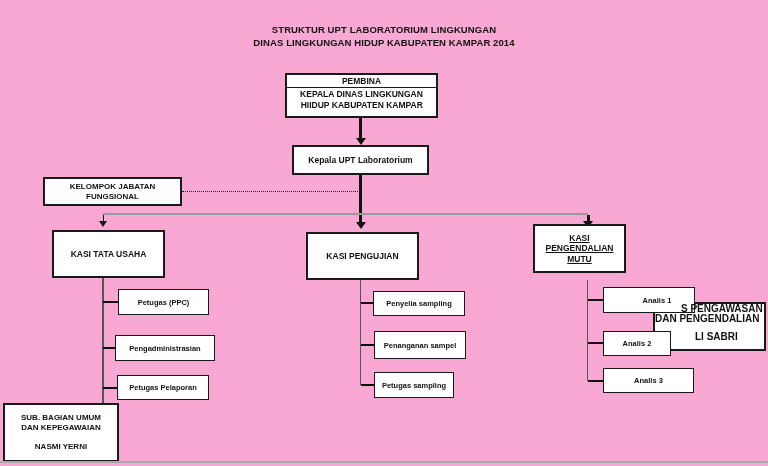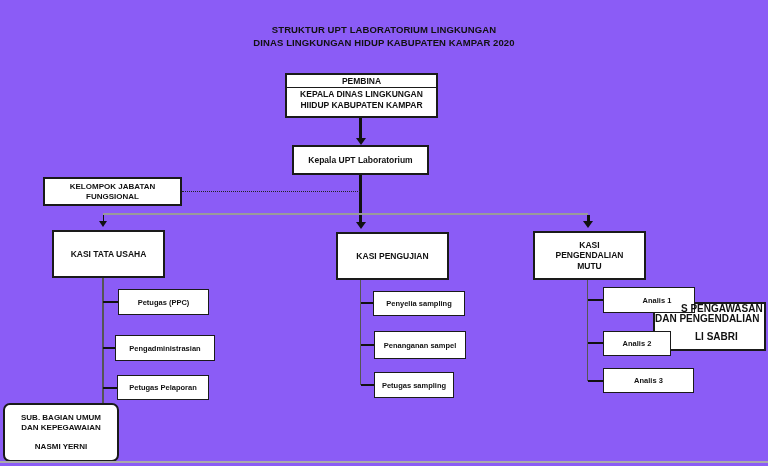--- a/index.html
+++ b/index.html
@@ -1,50 +1,50 @@
 <!DOCTYPE html>
 <html><head>
 <meta charset="utf-8">
 <style>
   html,body{margin:0;padding:0;background:#fff;}
   .canvas{
-    position:relative;width:768px;height:466px;background:#8b5cf6;
+    position:relative;width:768px;height:466px;background:#f9a8d4;
     font-family:"Liberation Sans",sans-serif;color:#111;overflow:hidden;
   }
   .title{
     position:absolute;left:0;top:23px;width:768px;text-align:center;
     font-weight:bold;font-size:9.5px;line-height:13px;letter-spacing:.1px;
   }
   .box{
     position:absolute;background:#fff;border:2px solid #1a1a1a;
     display:flex;flex-direction:column;align-items:center;justify-content:center;
     text-align:center;font-weight:bold;white-space:pre-line;box-sizing:border-box;
   }
   .child{border-width:1.5px;font-size:7.5px;line-height:9px;}
   .kasi{font-size:8.5px;line-height:10.5px;}
   .hdr{width:100%;border-bottom:1.5px solid #1a1a1a;font-size:8.5px;line-height:12px;}
-  .bdy{font-size:8.5px;line-height:11px;padding-top:1px;}
+  .bdy{font-size:8.5px;line-height:11px;padding-top:1px;text-align:right;}
   .vline,.hline,.stub{position:absolute;background:#111;}
   .gray{background:#9a9a9a;}
   .colline{background:#555;}
   .dotted{position:absolute;border-top:1.5px dotted #222;height:0;}
   .arr{position:absolute;width:0;height:0;border-left:5px solid transparent;
        border-right:5px solid transparent;border-top:7px solid #111;}
   .arr.sm{border-left-width:4px;border-right-width:4px;border-top-width:6px;}
   .frag{position:absolute;font-weight:bold;font-size:10px;line-height:10px;z-index:3;white-space:nowrap;}
   .z1{z-index:1}.z2{z-index:2}
 </style>
 </head>
 <body>
 
 <div class="canvas">
 
   <div class="title">
     <div>STRUKTUR UPT LABORATORIUM LINGKUNGAN</div>
-    <div>DINAS LINGKUNGAN HIDUP KABUPATEN KAMPAR 2020</div>
+    <div>DINAS LINGKUNGAN HIDUP KABUPATEN KAMPAR 2014</div>
   </div>
 
   <div class="box" style="left:285px;top:73px;width:153px;height:45px;justify-content:flex-start;">
     <div class="hdr">PEMBINA</div>
     <div class="bdy">KEPALA DINAS LINGKUNGAN
 HIIDUP KABUPATEN KAMPAR</div>
   </div>
 
   <div class="vline" style="left:359px;top:118px;width:2.5px;height:21px;"></div>
   <div class="arr" style="left:356px;top:138px;"></div>
@@ -58,22 +58,22 @@
 FUNGSIONAL</div>
   <div class="dotted" style="left:182px;top:191px;width:178px;"></div>
 
   <div class="hline gray" style="left:103px;top:213px;width:485px;height:2px;"></div>
   <div class="vline" style="left:102.5px;top:215px;width:1.5px;height:7px;"></div>
   <div class="arr sm" style="left:99px;top:221px;"></div>
   <div class="vline" style="left:587px;top:215px;width:2.5px;height:7px;"></div>
   <div class="arr" style="left:583px;top:221px;"></div>
 
   <div class="box kasi" style="left:52px;top:230px;width:113px;height:48px;">KASI TATA USAHA</div>
-  <div class="box kasi" style="left:306px;top:232px;width:113px;height:48px;margin-left:30px;">KASI PENGUJIAN</div>
-  <div class="box kasi" style="left:533px;top:231px;width:113px;height:49px;">KASI
+  <div class="box kasi" style="left:306px;top:232px;width:113px;height:48px;">KASI PENGUJIAN</div>
+  <div class="box kasi" style="left:533px;top:224px;width:93px;height:49px;text-decoration:underline;">KASI
 PENGENDALIAN
 MUTU</div>
 
   <div class="vline colline" style="left:102px;top:278px;width:1.5px;height:125px;"></div>
   <div class="stub" style="left:103px;top:301px;width:15px;height:2px;"></div>
   <div class="stub" style="left:103px;top:347px;width:13px;height:2px;"></div>
   <div class="stub" style="left:103px;top:387px;width:15px;height:2px;"></div>
 
   <div class="box child" style="left:118px;top:289px;width:91px;height:26px;">Petugas (PPC)</div>
   <div class="box child" style="left:115px;top:335px;width:100px;height:26px;">Pengadministrasian</div>
@@ -95,21 +95,21 @@
 
   <div class="box z1" style="left:653px;top:302px;width:113px;height:49px;"></div>
   <div class="frag" style="left:681px;top:304px;">S PENGAWASAN</div>
   <div class="frag" style="left:655px;top:314px;">DAN PENGENDALIAN</div>
   <div class="frag" style="left:695px;top:332px;">LI SABRI</div>
 
   <div class="box child z2" style="left:603px;top:287px;width:92px;height:26px;padding-left:16px;">Analis 1</div>
   <div class="box child z2" style="left:603px;top:331px;width:68px;height:25px;">Analis 2</div>
   <div class="box child z2" style="left:603px;top:368px;width:91px;height:25px;">Analis 3</div>
 
-  <div class="box" style="left:3px;top:403px;width:116px;height:59px;font-size:8px;line-height:10px;border-radius:7px;">
+  <div class="box" style="left:3px;top:403px;width:116px;height:59px;font-size:8px;line-height:10px;">
     <div>SUB. BAGIAN UMUM
 DAN KEPEGAWAIAN</div>
     <div style="margin-top:9px;">NASMI YERNI</div>
   </div>
 
   <div class="hline" style="left:0;top:461px;width:768px;height:1.5px;background:#aaa;"></div>
 
 </div>
 
 </body></html>

